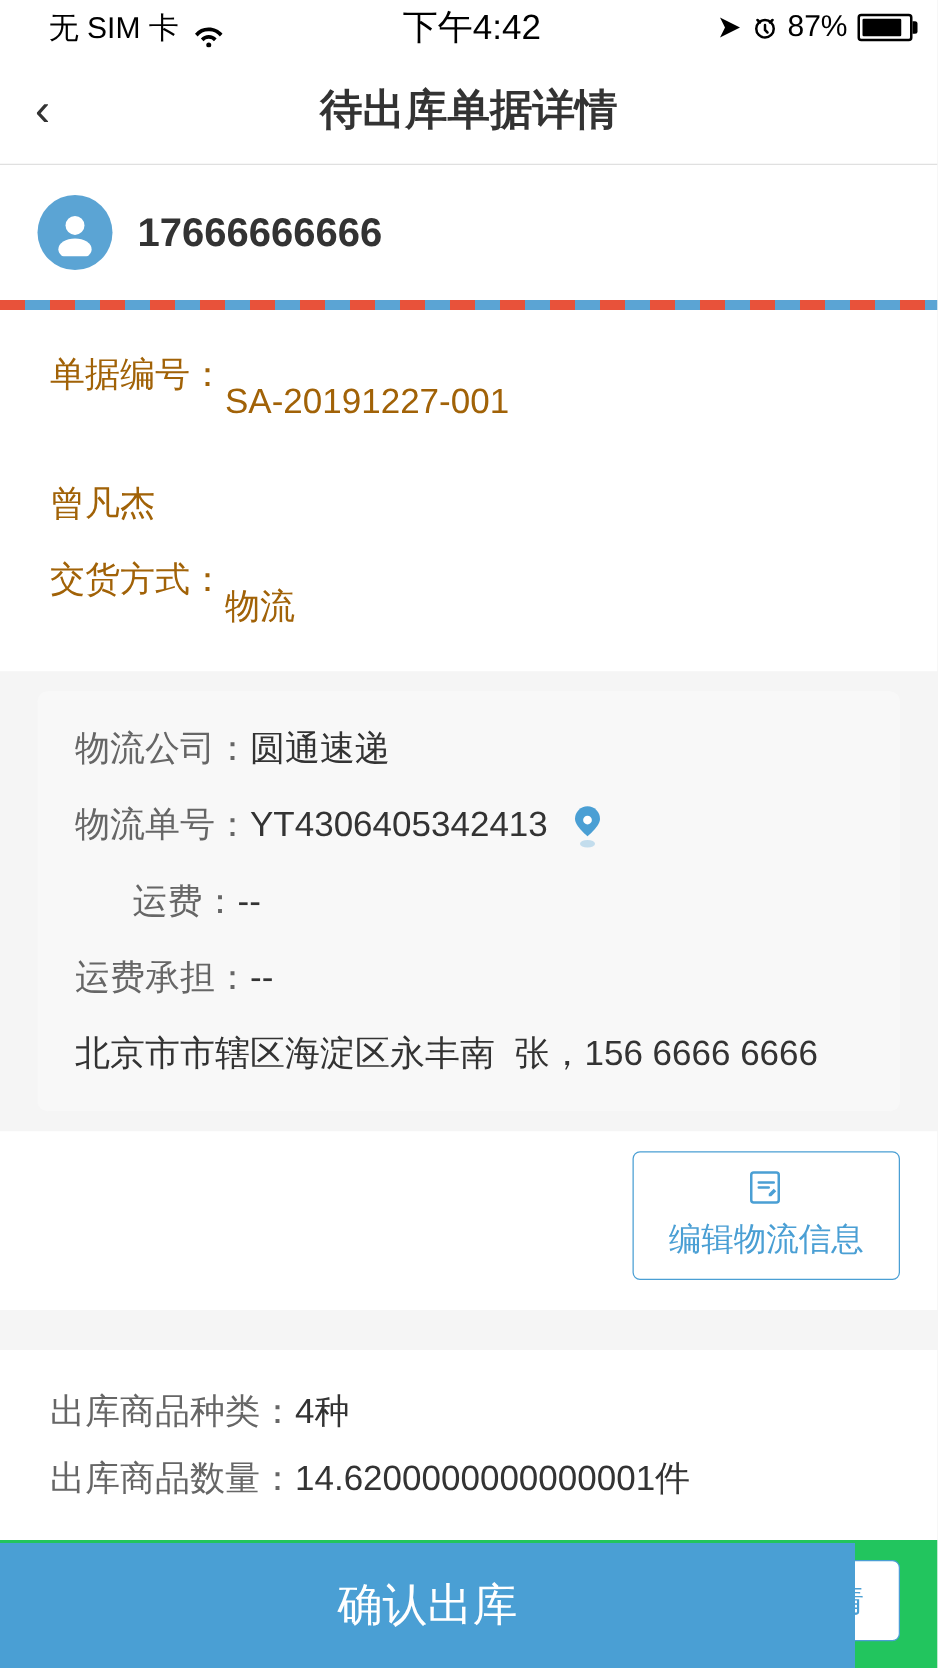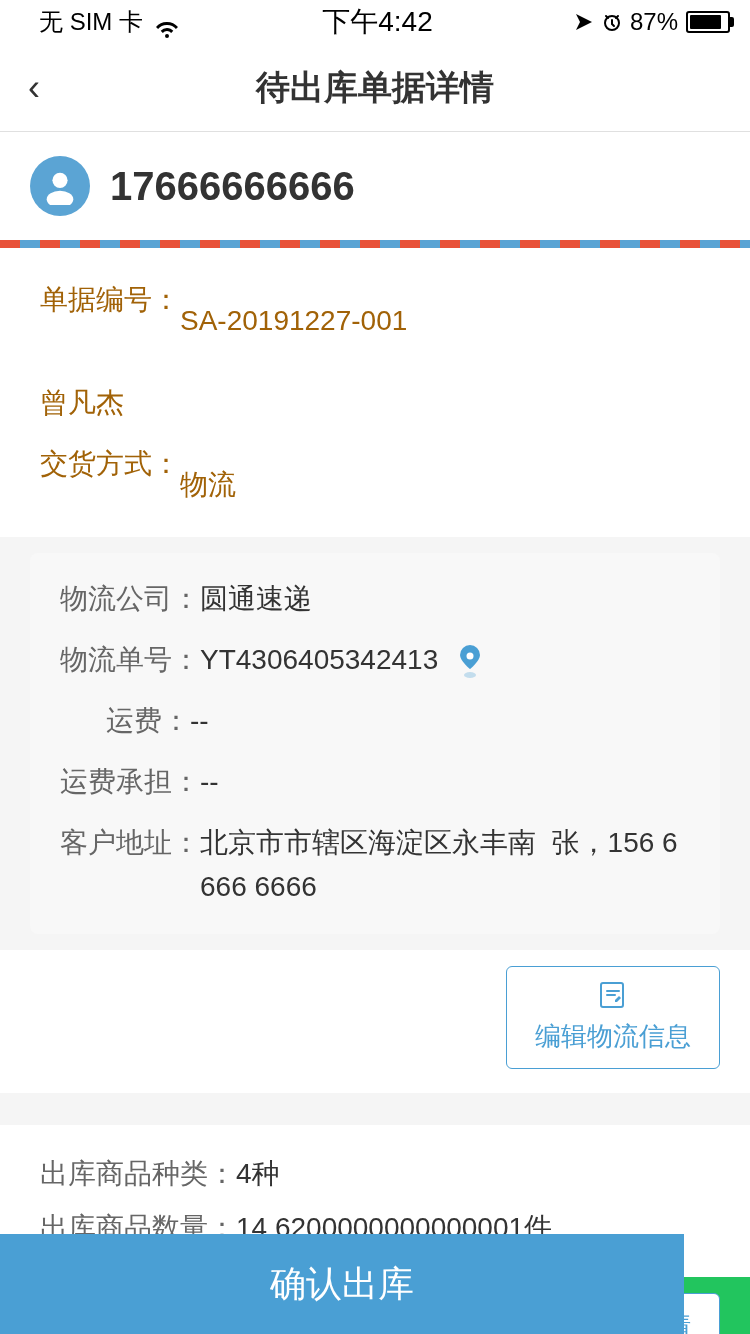--- a/index.html
+++ b/index.html
@@ -117,21 +117,21 @@
       align-items: center;
       justify-content: center;
       flex-shrink: 0;
     }
     .customer-avatar svg {
       width: 38px;
       height: 38px;
       fill: #fff;
     }
     .customer-phone {
-      font-size: 40px;
+      font-size: 32px;
       font-weight: 600;
       color: #333;
     }
 
     
     .dashed-divider {
       width: 750px;
       height: 8px;
       background: repeating-linear-gradient(
         90deg,
@@ -382,21 +382,20 @@
     </div>
     <div class="logistics-row">
       <span class="logistics-label">运费：</span>
       <span class="logistics-value">--</span>
     </div>
     <div class="logistics-row">
       <span class="logistics-label">运费承担：</span>
       <span class="logistics-value">--</span>
     </div>
     <div class="logistics-row">
-      <span class="logistics-label">客户地址：</span>
       <span class="logistics-value" style="white-space: pre-wrap; word-break: break-all;">北京市市辖区海淀区永丰南  张，156 6666 6666</span>
     </div>
   </div>
 
   <div class="edit-btn-row">
     <button class="edit-btn">
       <svg width="28" height="28" viewBox="0 0 28 28">
         <rect x="2" y="2" width="22" height="24" rx="2" stroke="#4a9fd4" stroke-width="2" fill="none"></rect>
         <path d="M8 10h12M8 14h8" stroke="#4a9fd4" stroke-width="2" stroke-linecap="round"></path>
         <path d="M16 19l4-4 2 2-4 4H16v-2z" fill="#4a9fd4"></path>

